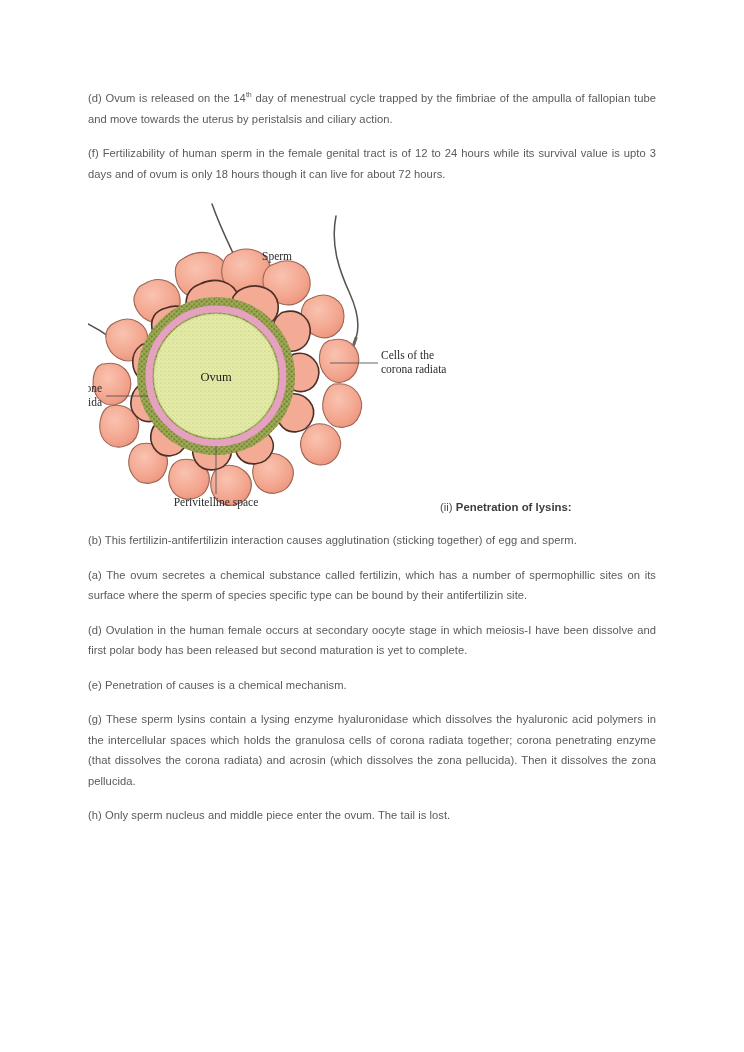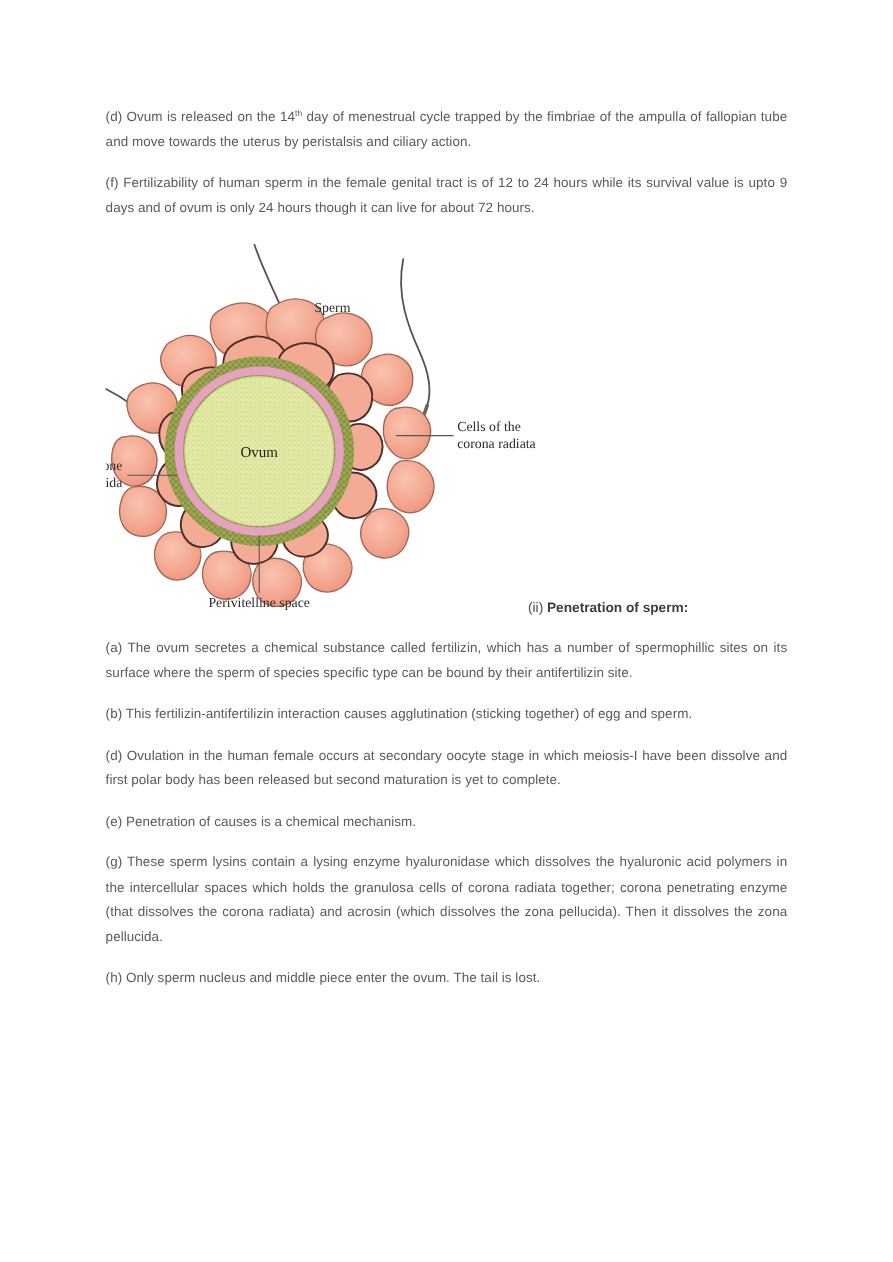--- a/index.html
+++ b/index.html
@@ -84,21 +84,21 @@
 </style>
 </head>
 <body>
 
 <div class="page">
   <div class="content">
 
     <p class="para"><span>(d) Ovum is released on the 14</span><sup class="ord">th</sup><span> day of menestrual cycle trapped by the fimbriae of the ampulla of fallopian tube and move towards the uterus by peristalsis and ciliary action.</span></p>
 
 
-    <p class="para">(f) Fertilizability of human sperm in the female genital tract is of 12 to 24 hours while its survival value is upto 9 days and of ovum is only 24 hours though it can live for about 72 hours.</p>
+    <p class="para">(f) Fertilizability of human sperm in the female genital tract is of 12 to 24 hours while its survival value is upto 3 days and of ovum is only 18 hours though it can live for about 72 hours.</p>
 
     <div class="figure-block">
 
       <svg class="figure-svg" width="568" height="330" viewBox="0 0 568 330">
         <defs>
           <radialGradient id="coronaGrad" cx="40%" cy="35%" r="75%">
             <stop offset="0%" stop-color="#f9c3b0"></stop>
             <stop offset="65%" stop-color="#f3a58e"></stop>
             <stop offset="100%" stop-color="#ea9079"></stop>
           </radialGradient>
@@ -184,25 +184,25 @@
         <text class="fig-label" x="293" y="161">Cells of the</text>
         <text class="fig-label" x="293" y="175">corona radiata</text>
 
         <text class="fig-label" x="14" y="194" text-anchor="end">Zone</text>
         <text class="fig-label" x="14" y="208" text-anchor="end">pellucida</text>
 
         <text class="fig-label" x="128" y="308" text-anchor="middle">Perivitelline space</text>
       </svg>
 
       <div class="fig-caption-row">
-        <div class="sect-head"><span>(ii) </span><b>Penetration of sperm:</b></div>
+        <div class="sect-head"><span>(ii) </span><b>Penetration of lysins:</b></div>
       </div>
     </div>
 
+    <p class="para">(b) This fertilizin-antifertilizin interaction causes agglutination (sticking together) of egg and sperm.</p>
     <p class="para">(a) The ovum secretes a chemical substance called fertilizin, which has a number of spermophillic sites on its surface where the sperm of species specific type can be bound by their antifertilizin site.</p>
-    <p class="para">(b) This fertilizin-antifertilizin interaction causes agglutination (sticking together) of egg and sperm.</p>
     <p class="para">(d) Ovulation in the human female occurs at secondary oocyte stage in which meiosis-I have been dissolve and first polar body has been released but second maturation is yet to complete.</p>
     <p class="para">(e) Penetration of causes is a chemical mechanism.</p>
     <p class="para">(g) These sperm lysins contain a lysing enzyme hyaluronidase which dissolves the hyaluronic acid polymers in the intercellular spaces which holds the granulosa cells of corona radiata together; corona penetrating enzyme (that dissolves the corona radiata) and acrosin (which dissolves the zona pellucida). Then it dissolves the zona pellucida.</p>
     <p class="para">(h) Only sperm nucleus and middle piece enter the ovum. The tail is lost.</p>
 
   </div>
 </div>
 
 </body></html>

